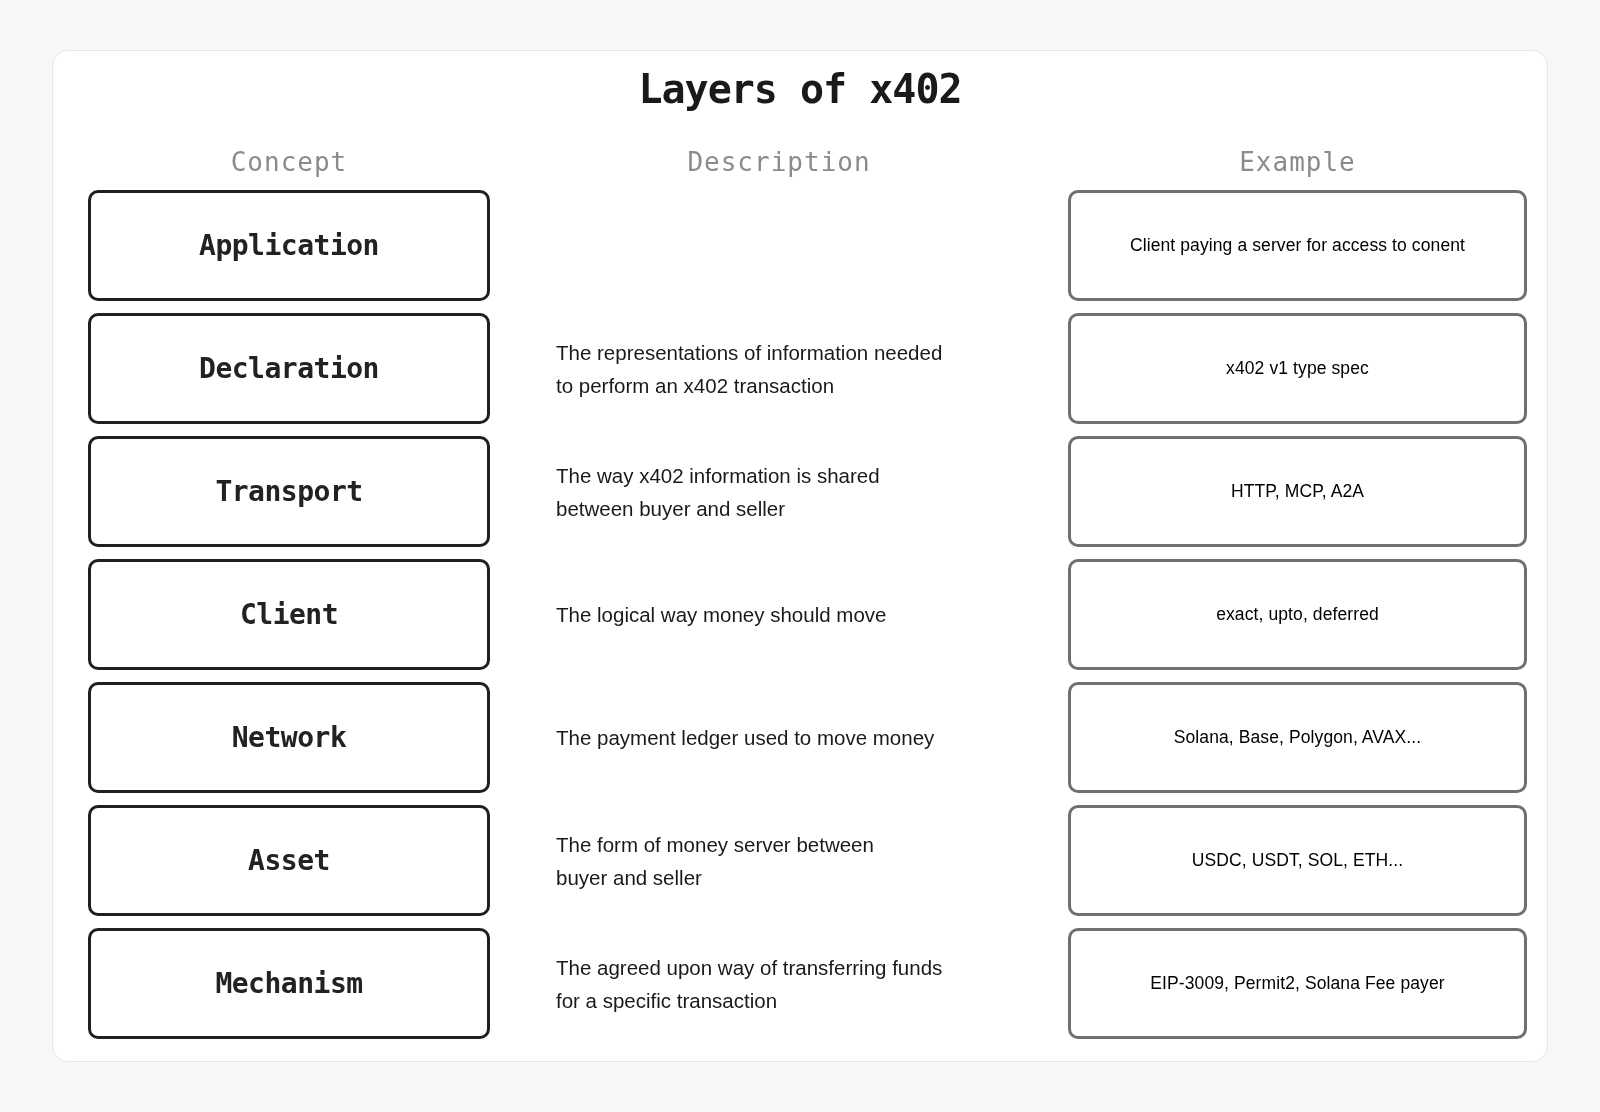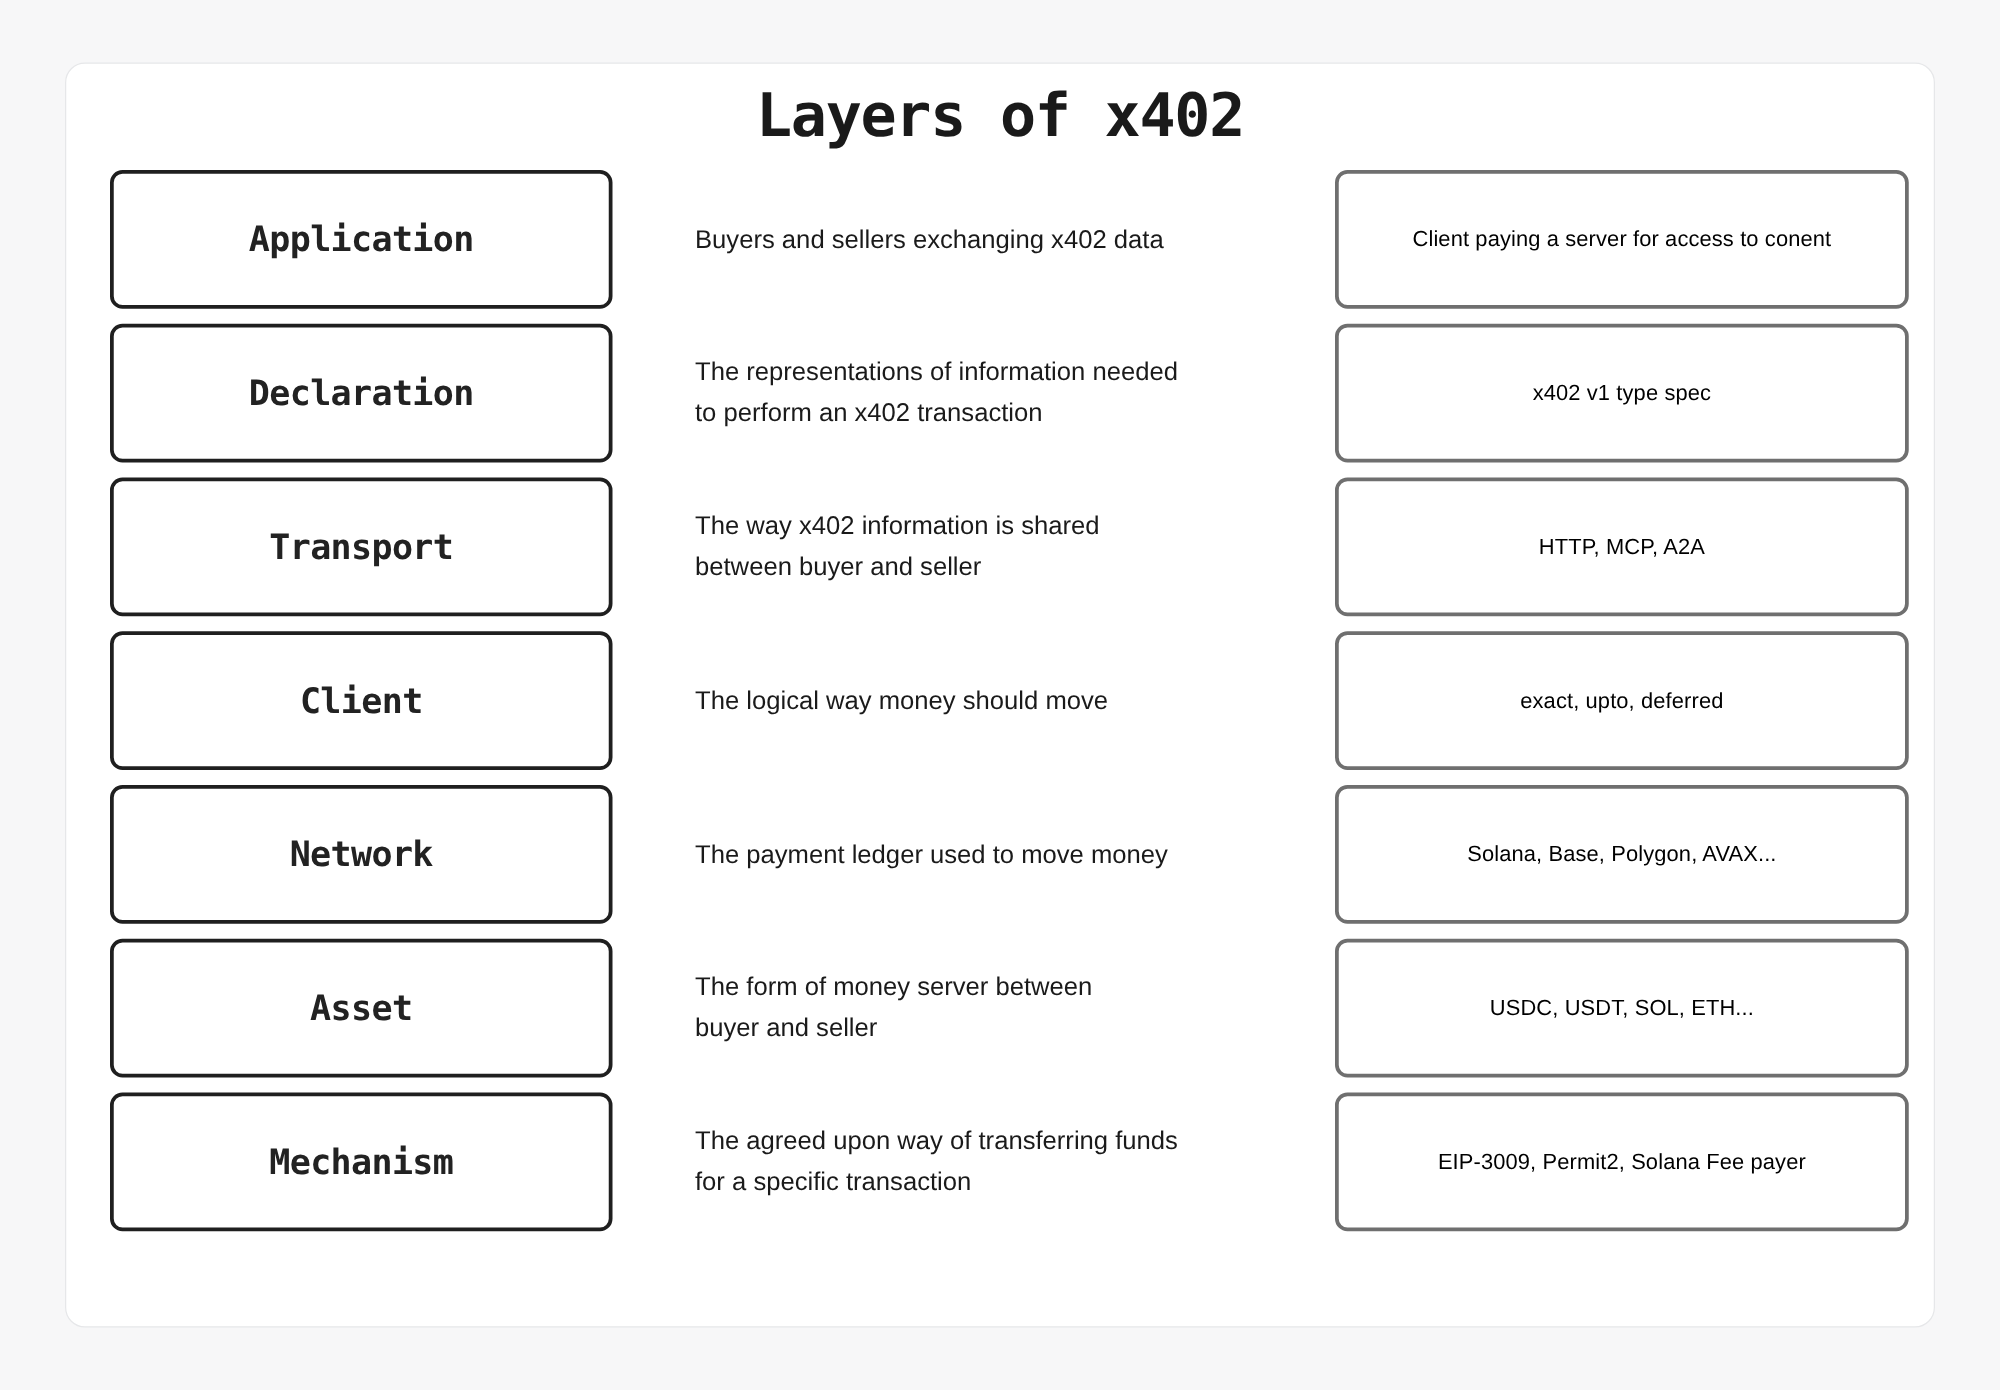--- a/index.html
+++ b/index.html
@@ -14,21 +14,21 @@
     background: #ffffff;
     border: 1px solid #e6e7e9;
     border-radius: 16px;
     overflow: hidden;
   }
   .title {
     margin-top: 14px;
     text-align: center;
     font-family: "DejaVu Sans Mono", monospace;
     font-weight: 700;
-    font-size: 48px;
+    font-size: 40px;
     line-height: 1.2;
     color: #1a1a1a;
     letter-spacing: -1px;
   }
   .grid {
     display: grid;
     grid-template-columns: 402px 446px 459px;
     column-gap: 66px;
     padding-left: 35px;
     padding-right: 22px;
@@ -84,28 +84,30 @@
     letter-spacing: 0.1px;
   }
 </style>
 </head>
 <body>
 
 <div class="card">
 
   <div class="title">Layers of x402</div>
 
+  <div class="grid headers">
+    <div class="col-header">Concept</div>
+    <div class="col-header">Description</div>
+    <div class="col-header">Example</div>
+  </div>
 
   <div class="rows">
 
     <div class="concept-box">
       <span class="concept-label">Application</span>
-    </div>
-    <div class="desc-cell">
-      <span class="desc-text">Buyers and sellers exchanging x402 data</span>
     </div>
     <div class="example-box">
       <span class="example-text">Client paying a server for access to conent</span>
     </div>
 
     <div class="concept-box">
       <span class="concept-label">Declaration</span>
     </div>
     <div class="desc-cell">
       <span class="desc-text">The representations of information needed

